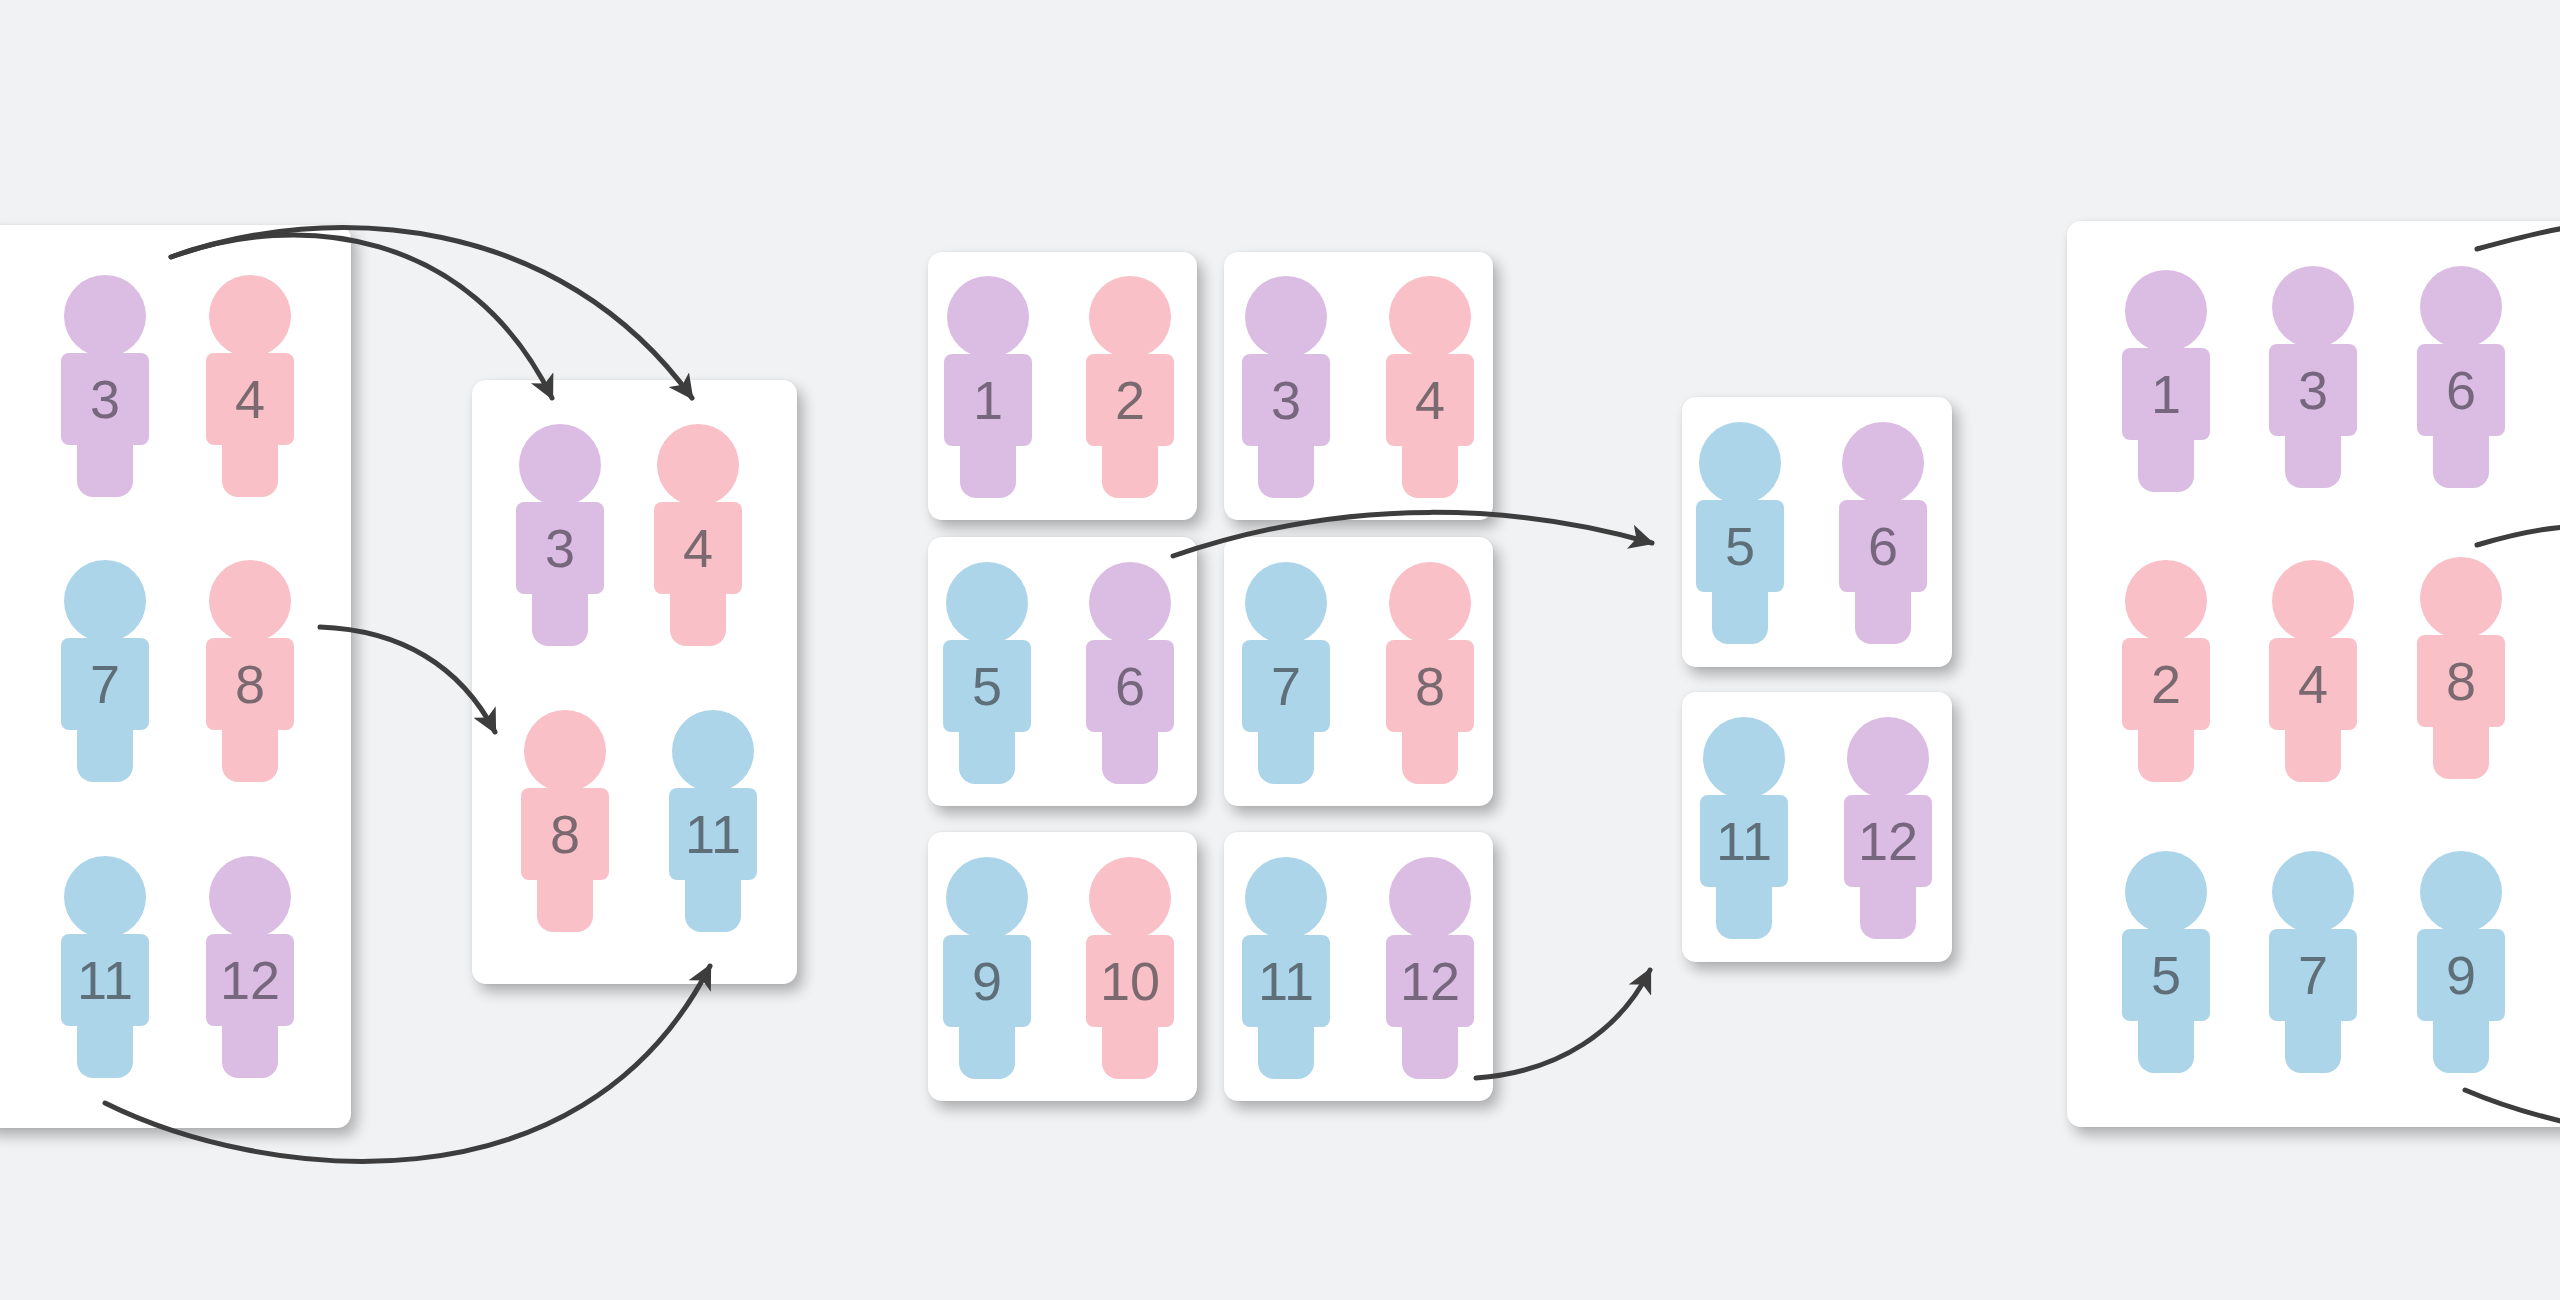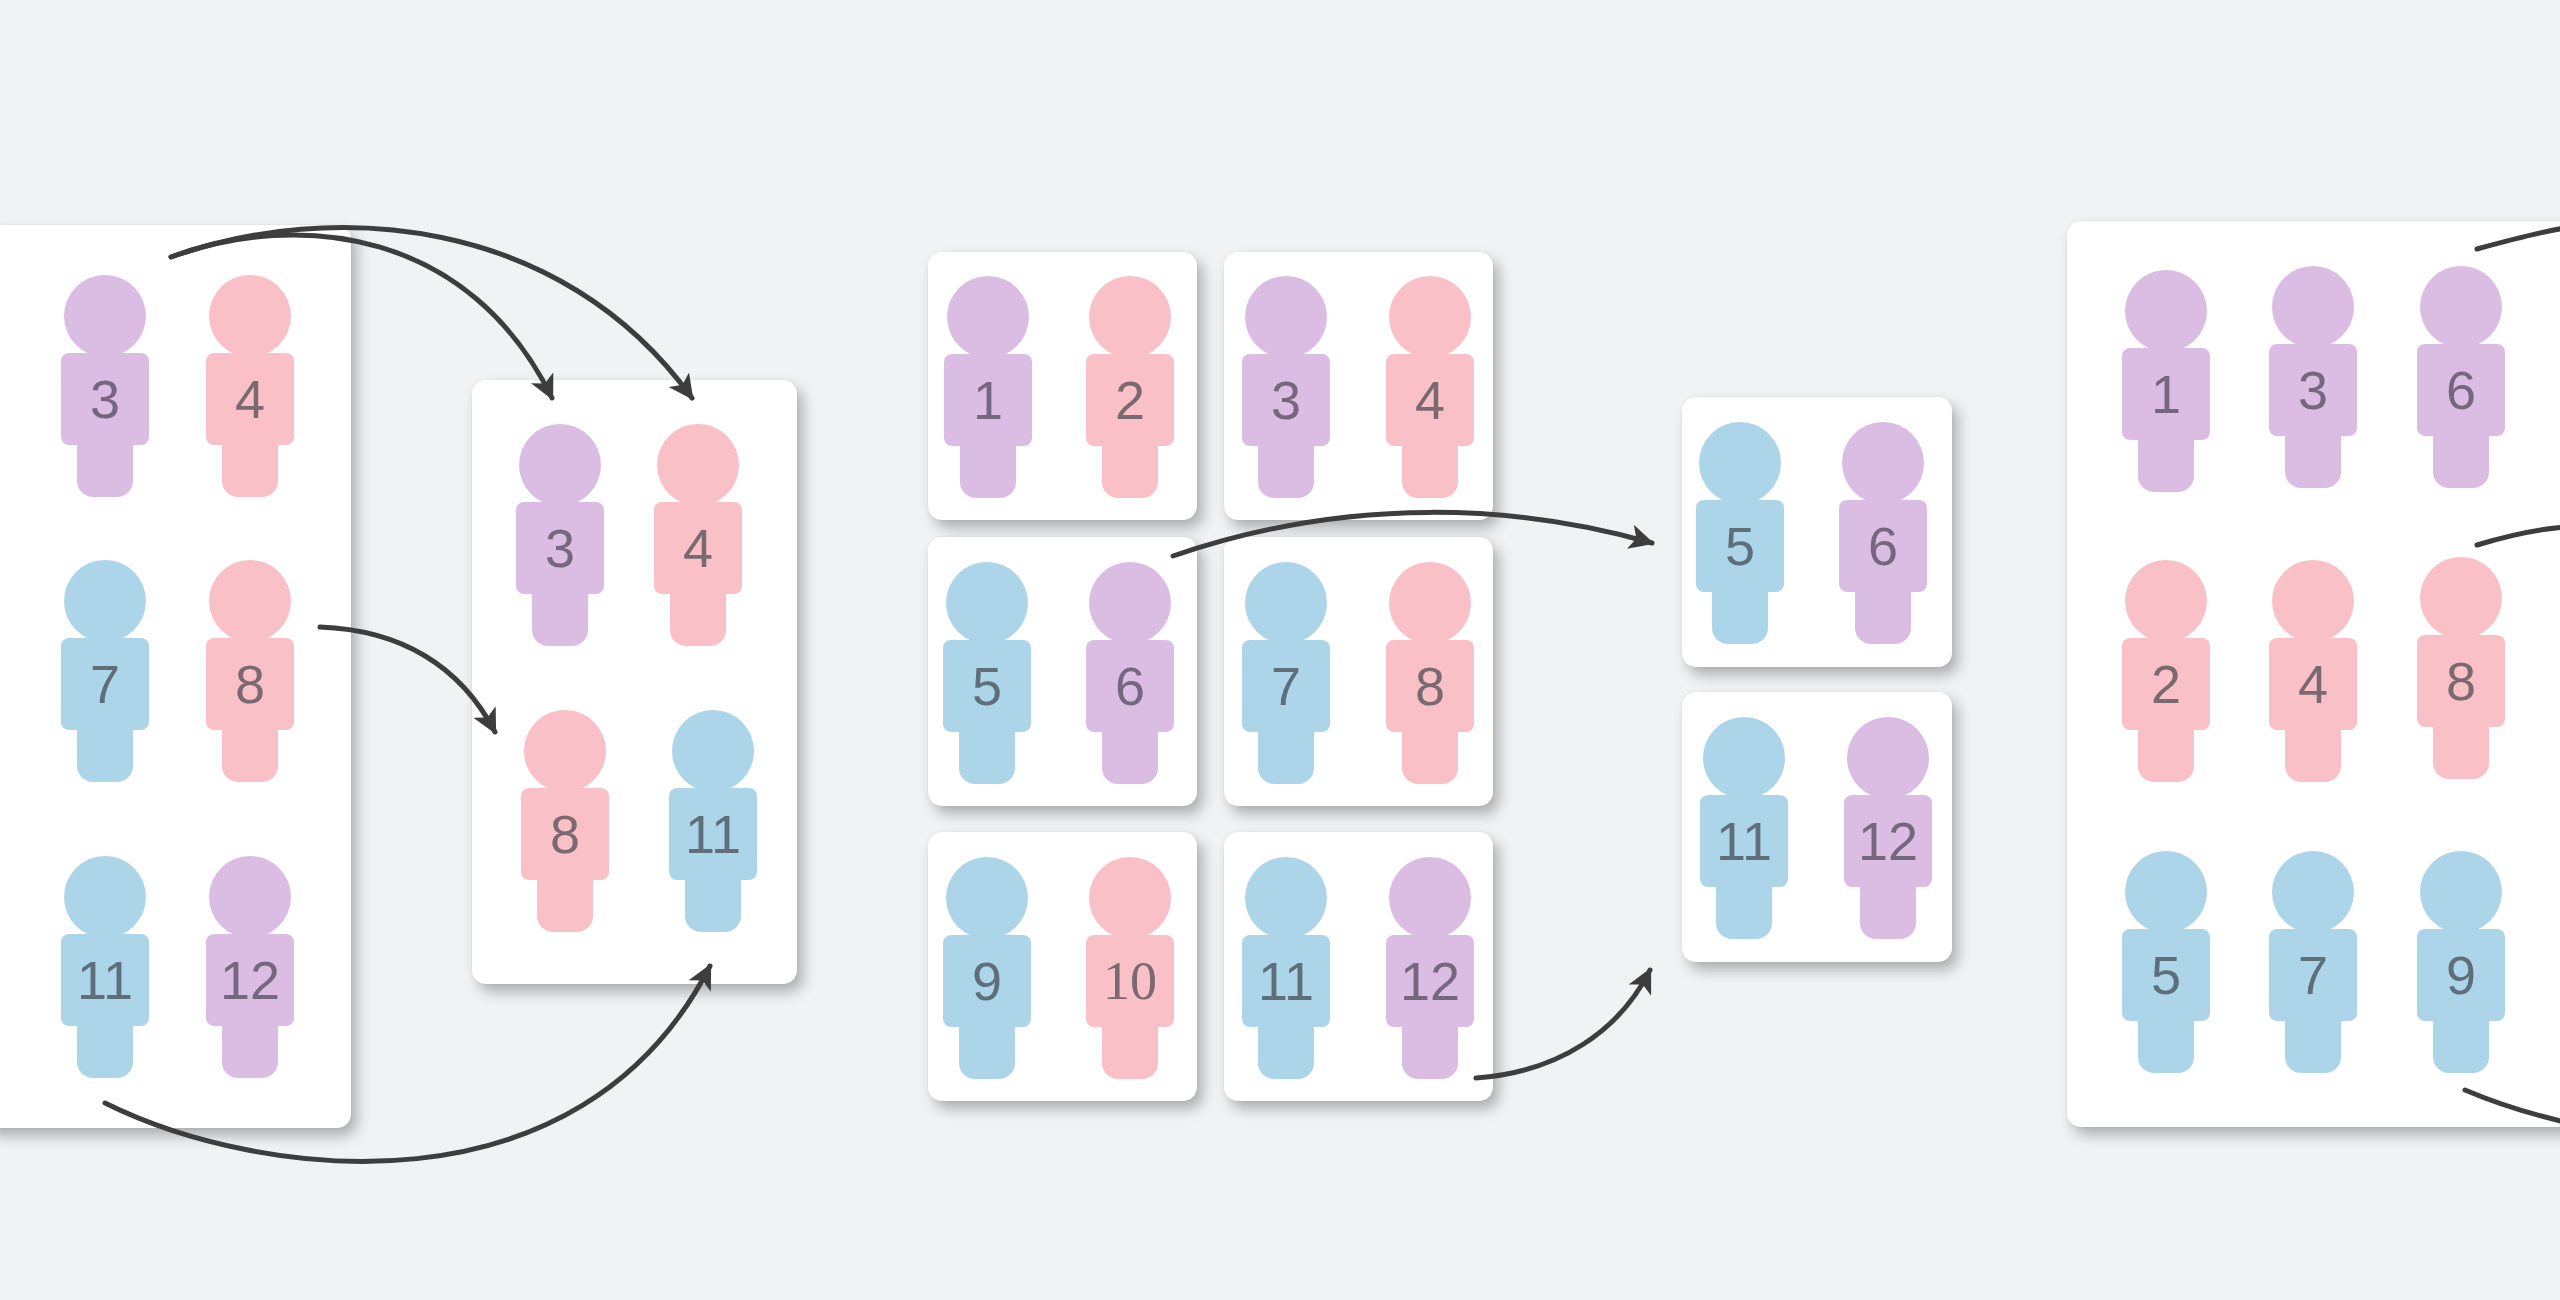--- a/index.html
+++ b/index.html
@@ -145,21 +145,21 @@
 <div class="figure c-pink" style="left:1430px; top:562px;">
   <div class="head"></div>
     <div class="legs"></div>
   <div class="torso">8</div>
 </div>
 <div class="figure c-blue" style="left:987px; top:857px;">
   <div class="head"></div>
     <div class="legs"></div>
   <div class="torso">9</div>
 </div>
-<div class="figure c-pink" style="left:1130px; top:857px;font-family:Liberation Serif, serif;">
+<div class="figure c-pink" style="left:1130px; top:857px;">
   <div class="head"></div>
     <div class="legs"></div>
   <div class="torso">10</div>
 </div>
 <div class="figure c-blue" style="left:1286px; top:857px;">
   <div class="head"></div>
     <div class="legs"></div>
   <div class="torso">11</div>
 </div>
 <div class="figure c-purple" style="left:1430px; top:857px;">

